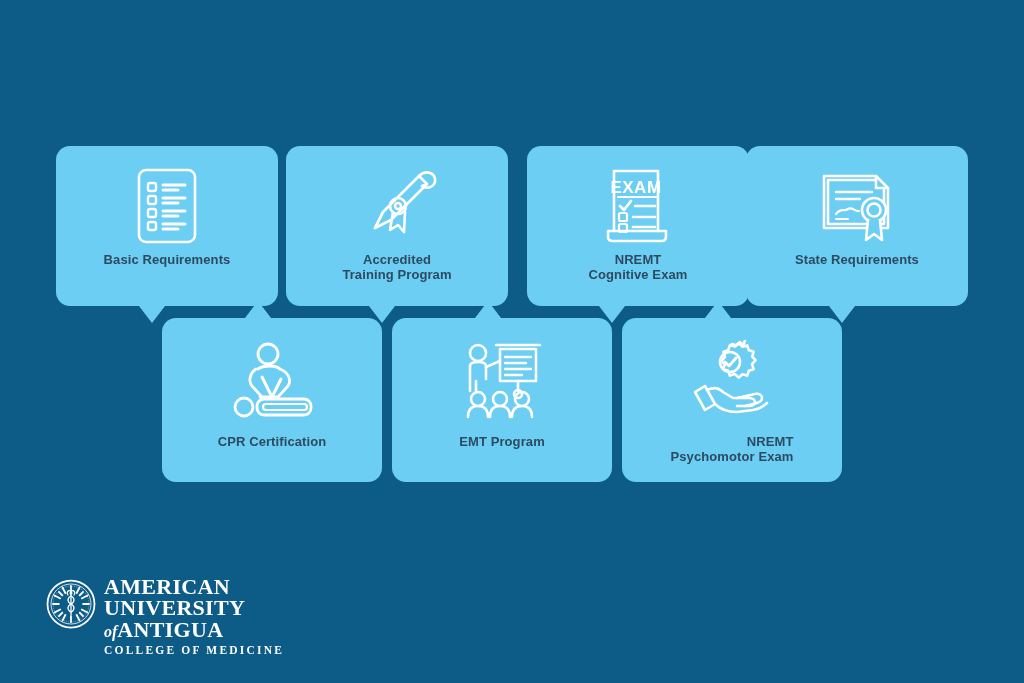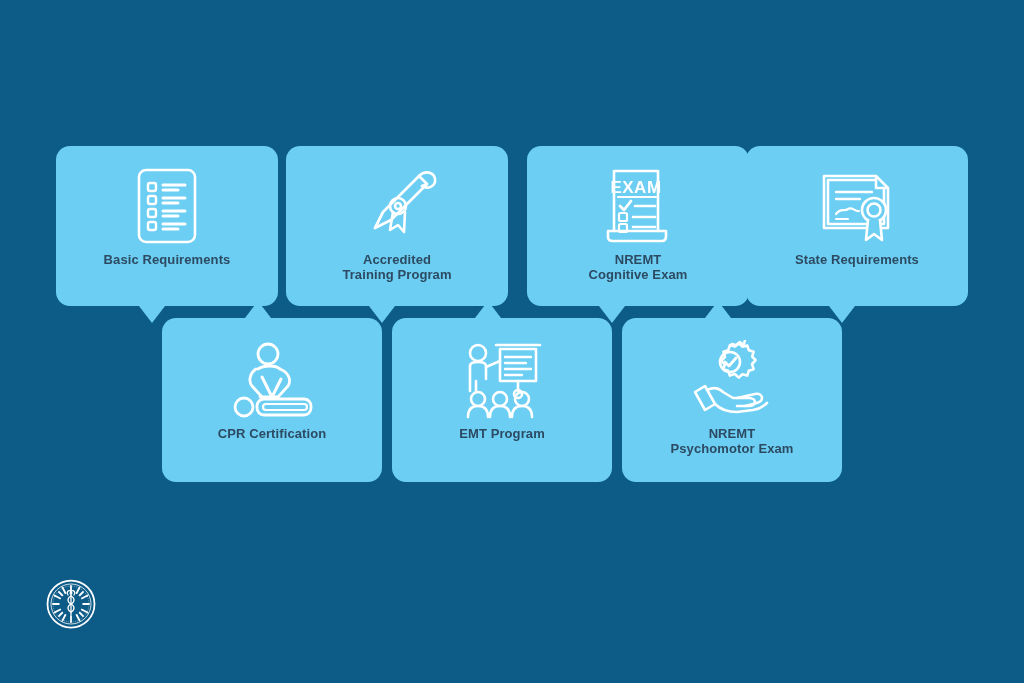--- a/index.html
+++ b/index.html
@@ -40,21 +40,21 @@
   }
 
   
   .row-top .card { top: 0; height: 160px; }
   .row-top .card-icon { height: 104px; padding-top: 16px; }
   .row-top .card-label { margin-top: 2px; }
 
   
   .row-bot .card { top: 0; height: 164px; }
   .row-bot .card-icon { height: 106px; padding-top: 18px; }
-  .row-bot .card-label { margin-top: 2px; }
+  .row-bot .card-label { margin-top: 10px; text-align: right; }
 
   
   .tail {
     position: absolute;
     width: 0; height: 0;
     border-left: 13px solid transparent;
     border-right: 13px solid transparent;
   }
   .tail-down { border-top: 17px solid #6bcef2; }
   .tail-up   { border-bottom: 17px solid #6bcef2; }
@@ -274,15 +274,23 @@
       </g>
       <circle cx="50" cy="50" r="23" fill="#0d5b87"></circle>
       <g stroke="#ffffff" stroke-width="2.6" fill="none" stroke-linecap="round">
         <line x1="50" y1="30" x2="50" y2="72"></line>
         <path d="M50 34 C42 38 42 46 50 50 C58 54 58 62 50 66"></path>
         <path d="M50 34 C58 38 58 46 50 50 C42 54 42 62 50 66"></path>
         <path d="M44 32 C40 26 44 22 50 24 C56 22 60 26 56 32"></path>
       </g>
       <circle cx="50" cy="28" r="3" fill="#ffffff"></circle>
     </svg>
+    <div id="logo-text">
+      <div class="logo-line1">AMERICAN</div>
+      <div class="logo-line2">UNIVERSITY</div>
+      <div class="logo-line3">
+        <span class="logo-of">of</span><span>ANTIGUA</span>
+      </div>
+      <div class="logo-sub">COLLEGE OF MEDICINE</div>
+    </div>
   </div>
 
 </div>
 
 </body></html>

